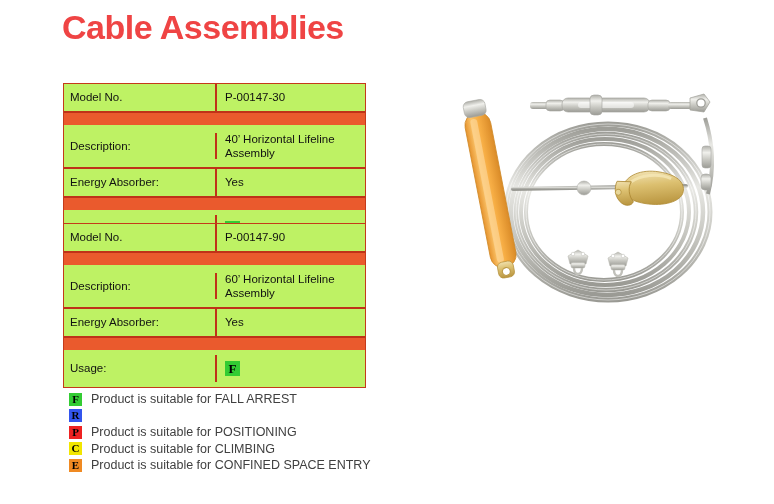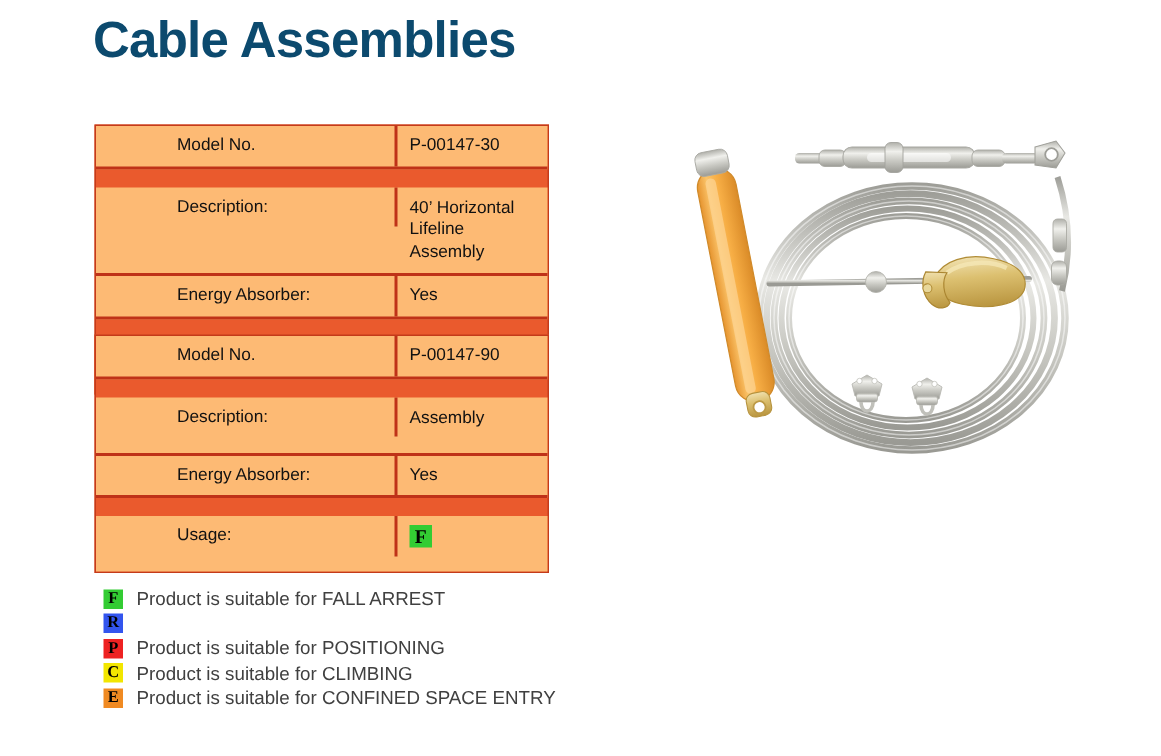--- a/index.html
+++ b/index.html
@@ -17,42 +17,41 @@
   }
 
   
   #page-title {
     position: absolute;
     left: 62px;
     top: 8px;
     font-size: 34px;
     font-weight: bold;
     letter-spacing: -0.5px;
-    color: #0c4a6e;
+    color: #ef4444;
     white-space: nowrap;
   }
 
   
   .spec-table {
     position: absolute;
     left: 63px;
     width: 301px;
     background: #ea5a2d;
     border: 1px solid #c43a1a;
     border-collapse: collapse;
   }
   #spec-table-0 { top: 83px; }
   #spec-table-1 { top: 223px; }
 
   .spec-row {
     display: flex;
-    align-items: flex-start;
+    align-items: center;
     border-bottom: 2px solid #bf3218;
-    background: #fdba74;
-    padding-left: 48px;
+    background: #bef264;
   }
   .spec-row:last-child { border-bottom: none; }
 
   .spec-label,
   .spec-value {
     font-size: 11.5px;
     color: #111111;
     line-height: 1.28;
     padding: 6px 0 6px 6px;
     display: flex;
@@ -163,20 +162,21 @@
 </div>
 
 <div class="spec-table" id="spec-table-1">
   <div class="spec-row row-h-1">
     <div class="spec-label">Model No.</div>
     <div class="spec-value">P-00147-90</div>
   </div>
   <div class="spec-row row-h-2">
     <div class="spec-label">Description:</div>
     <div class="spec-value multiline">
+      <span>60’ Horizontal Lifeline</span>
       <span>Assembly</span>
     </div>
   </div>
   <div class="spec-row row-h-1">
     <div class="spec-label">Energy Absorber:</div>
     <div class="spec-value">Yes</div>
   </div>
   <div class="spec-row row-h-2">
     <div class="spec-label">Usage:</div>
     <div class="spec-value usage-cell">

